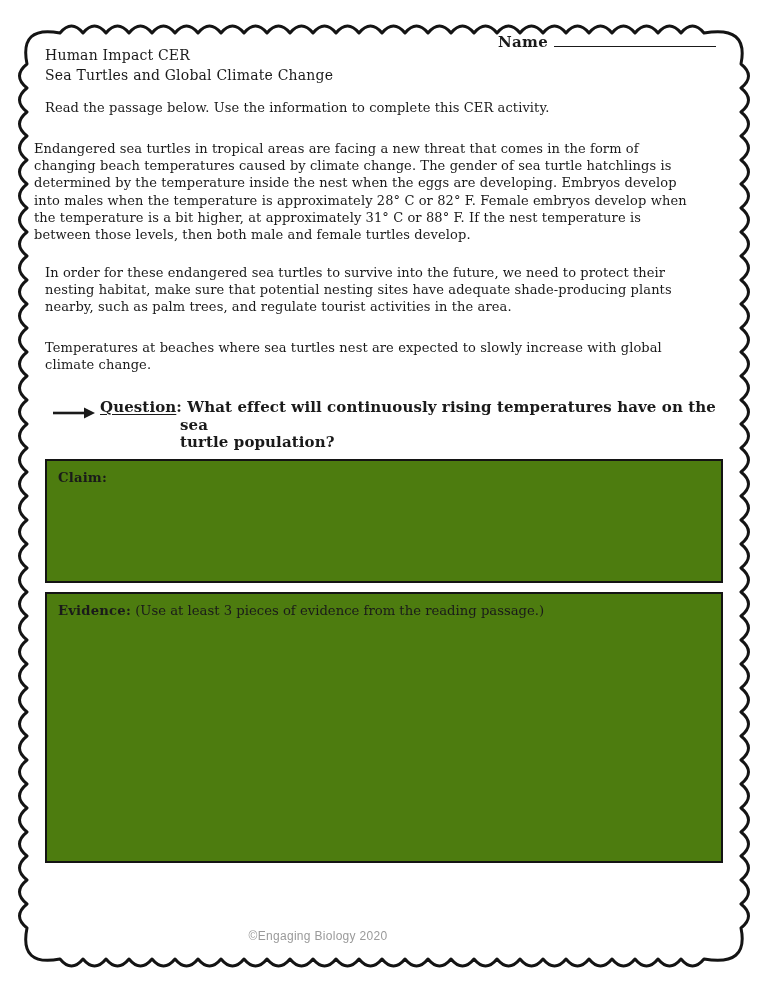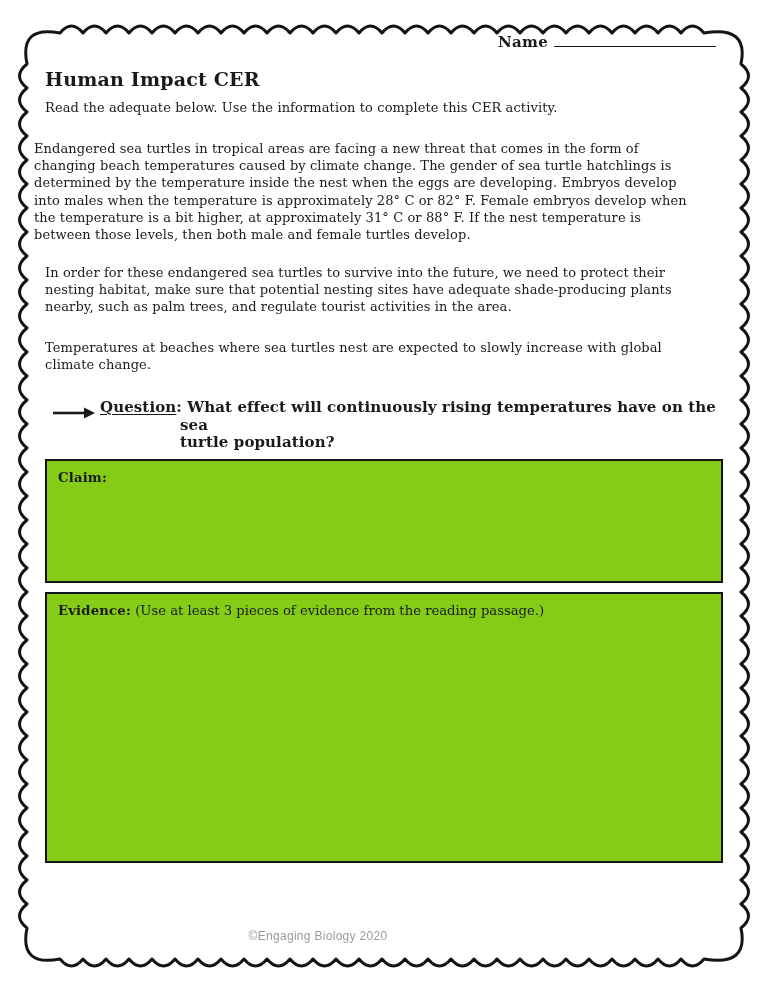--- a/index.html
+++ b/index.html
@@ -16,25 +16,24 @@
   .border-svg {
     position: absolute;
     left: 0; top: 0;
     width: 768px; height: 994px;
     pointer-events: none;
   }
   .abs { position: absolute; }
 
   .header-title {
     left: 45px; top: 46px;
-    font-size: 19px;
-    font-weight: bold;
+    font-size: 14px;
+    font-weight: normal;
     line-height: 19.5px;
     letter-spacing: 0.2px;
-    margin-top: 24px;
   }
   .name-block {
     left: 498px; top: 32px;
     font-size: 15px;
     white-space: nowrap;
   }
   .name-label { font-weight: bold; letter-spacing: 0.3px; }
   .name-line {
     display: inline-block;
     width: 162px;
@@ -69,21 +68,21 @@
   .question-label {
     text-decoration: underline;
     text-underline-offset: 2px;
   }
   .arrow-wrap { left: 52px; top: 405px; width: 44px; height: 14px; }
 
   .answer-box {
     left: 45px;
     width: 678px;
     border: 2.6px solid #141414;
-    background: #84cc16;
+    background: #4d7c0f;
     padding: 9px 11px;
     font-size: 13.2px;
   }
   .claim-box { top: 459px; height: 124px; }
   .evidence-box { top: 592px; height: 271px; }
   .box-label { font-weight: bold; letter-spacing: 0.2px; }
   .box-hint { font-weight: normal; }
 
   .footer {
     left: 0; top: 929px;
@@ -137,27 +136,28 @@
       q -15 -12 0 -24 q -15 -12 0 -24 q -15 -12 0 -24 q -15 -12 0 -24
       q -15 -12 0 -24 q -15 -12 0 -24 q -15 -12 0 -24 q -15 -12 0 -24
       q -15 -12 0 -24 q -15 -12 0 -24 q -15 -12 0 -24 q -15 -12 0 -24
       q -15 -12 0 -24 q -15 -12 0 -24 q -15 -12 0 -24 q -15 -12 0 -24
       Q 19 25 60 33
       Z"></path>
   </svg>
 
   <div class="abs header-title">
     <div>Human Impact CER</div>
+    <div>Sea Turtles and Global Climate Change</div>
   </div>
 
   <div class="abs name-block">
     <span class="name-label">Name</span><span class="name-line"></span>
   </div>
 
-  <div class="abs body-text intro">Read the adequate below. Use the information to complete this CER activity.</div>
+  <div class="abs body-text intro">Read the passage below. Use the information to complete this CER activity.</div>
 
   <div class="abs body-text p1">Endangered sea turtles in tropical areas are facing a new threat that comes in the form of
 changing beach temperatures caused by climate change. The gender of sea turtle hatchlings is
 determined by the temperature inside the nest when the eggs are developing. Embryos develop
 into males when the temperature is approximately 28° C or 82° F. Female embryos develop when
 the temperature is a bit higher, at approximately 31° C or 88° F. If the nest temperature is
 between those levels, then both male and female turtles develop.</div>
   <div class="abs body-text p3">Temperatures at beaches where sea turtles nest are expected to slowly increase with global
 climate change.</div>
   <div class="abs body-text p2">In order for these endangered sea turtles to survive into the future, we need to protect their

